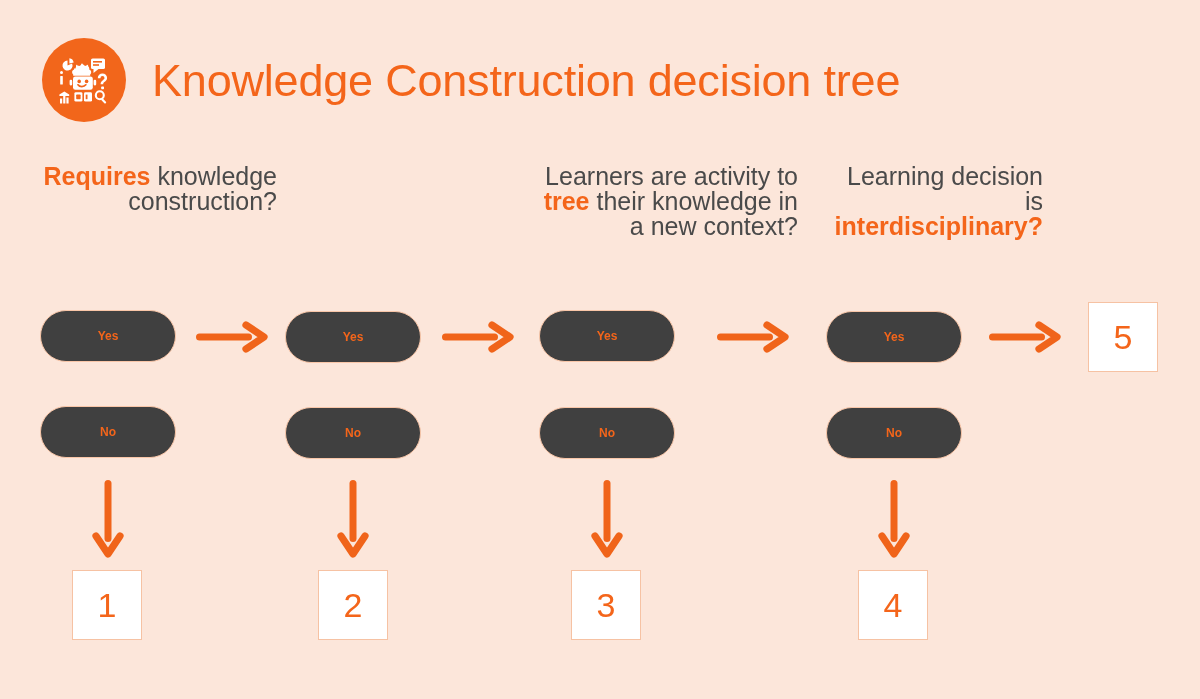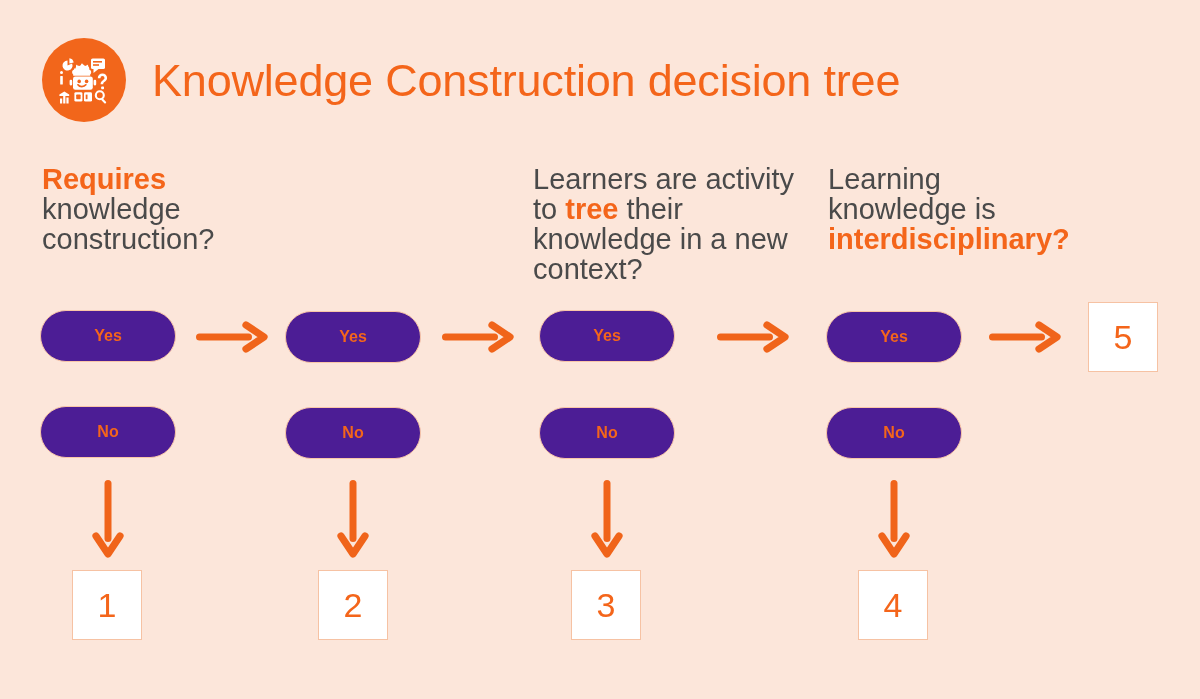--- a/index.html
+++ b/index.html
@@ -20,32 +20,33 @@
   }
   .logo-circle svg{display:block;}
   .page-title{
     font-size:45px;line-height:1;font-weight:300;color:#F4651A;
     letter-spacing:-0.2px;white-space:nowrap;
   }
 
   
   .qcol{position:absolute;top:164px;width:auto;}
   .qtext{
-    font-size:29px;line-height:30px;color:#4A4A4A;font-weight:400;
+    font-size:25px;line-height:25px;color:#4A4A4A;font-weight:400;
     white-space:pre-line;
+    text-align:right;
   }
   .qtext .hl{color:#F4651A;font-weight:700;}
 
   
   .pill{
     position:absolute;
     width:136px;height:52px;border-radius:26px;
-    background:#4c1d95;border:1.6px solid #F9C6A8;
+    background:#404040;border:1.6px solid #F9C6A8;
     display:flex;align-items:center;justify-content:center;
-    color:#F4651A;font-size:16px;font-weight:600;
+    color:#F4651A;font-size:12px;font-weight:600;
     box-sizing:border-box;
   }
 
   
   .numbox{
     position:absolute;width:70px;height:70px;
     background:#FFFFFF;border:1.5px solid #F6C2A3;
     display:flex;align-items:center;justify-content:center;
     color:#F4651A;font-size:34px;font-weight:400;
     box-sizing:border-box;
@@ -110,21 +111,21 @@
     <div class="page-title">Knowledge Construction decision tree</div>
   </div>
 
   <div class="qcol" style="left:42px;width:235px;">
     <div class="qtext"><span class="hl">Requires</span><span> knowledge construction?</span></div>
   </div>
   <div class="qcol" style="left:533px;width:265px;">
     <div class="qtext"><span>Learners are activity to </span><span class="hl">tree</span><span> their knowledge in a new context?</span></div>
   </div>
   <div class="qcol" style="left:828px;width:215px;">
-    <div class="qtext"><span>Learning knowledge is </span><span class="hl">interdisciplinary</span><span class="hl">?</span></div>
+    <div class="qtext"><span>Learning decision is </span><span class="hl">interdisciplinary</span><span class="hl">?</span></div>
   </div>
 
   <div class="pill" style="left:40px;top:310px;">Yes</div>
   <div class="pill" style="left:285px;top:311px;">Yes</div>
   <div class="pill" style="left:539px;top:310px;">Yes</div>
   <div class="pill" style="left:826px;top:311px;">Yes</div>
 
   <div class="pill" style="left:40px;top:406px;">No</div>
   <div class="pill" style="left:285px;top:407px;">No</div>
   <div class="pill" style="left:539px;top:407px;">No</div>

